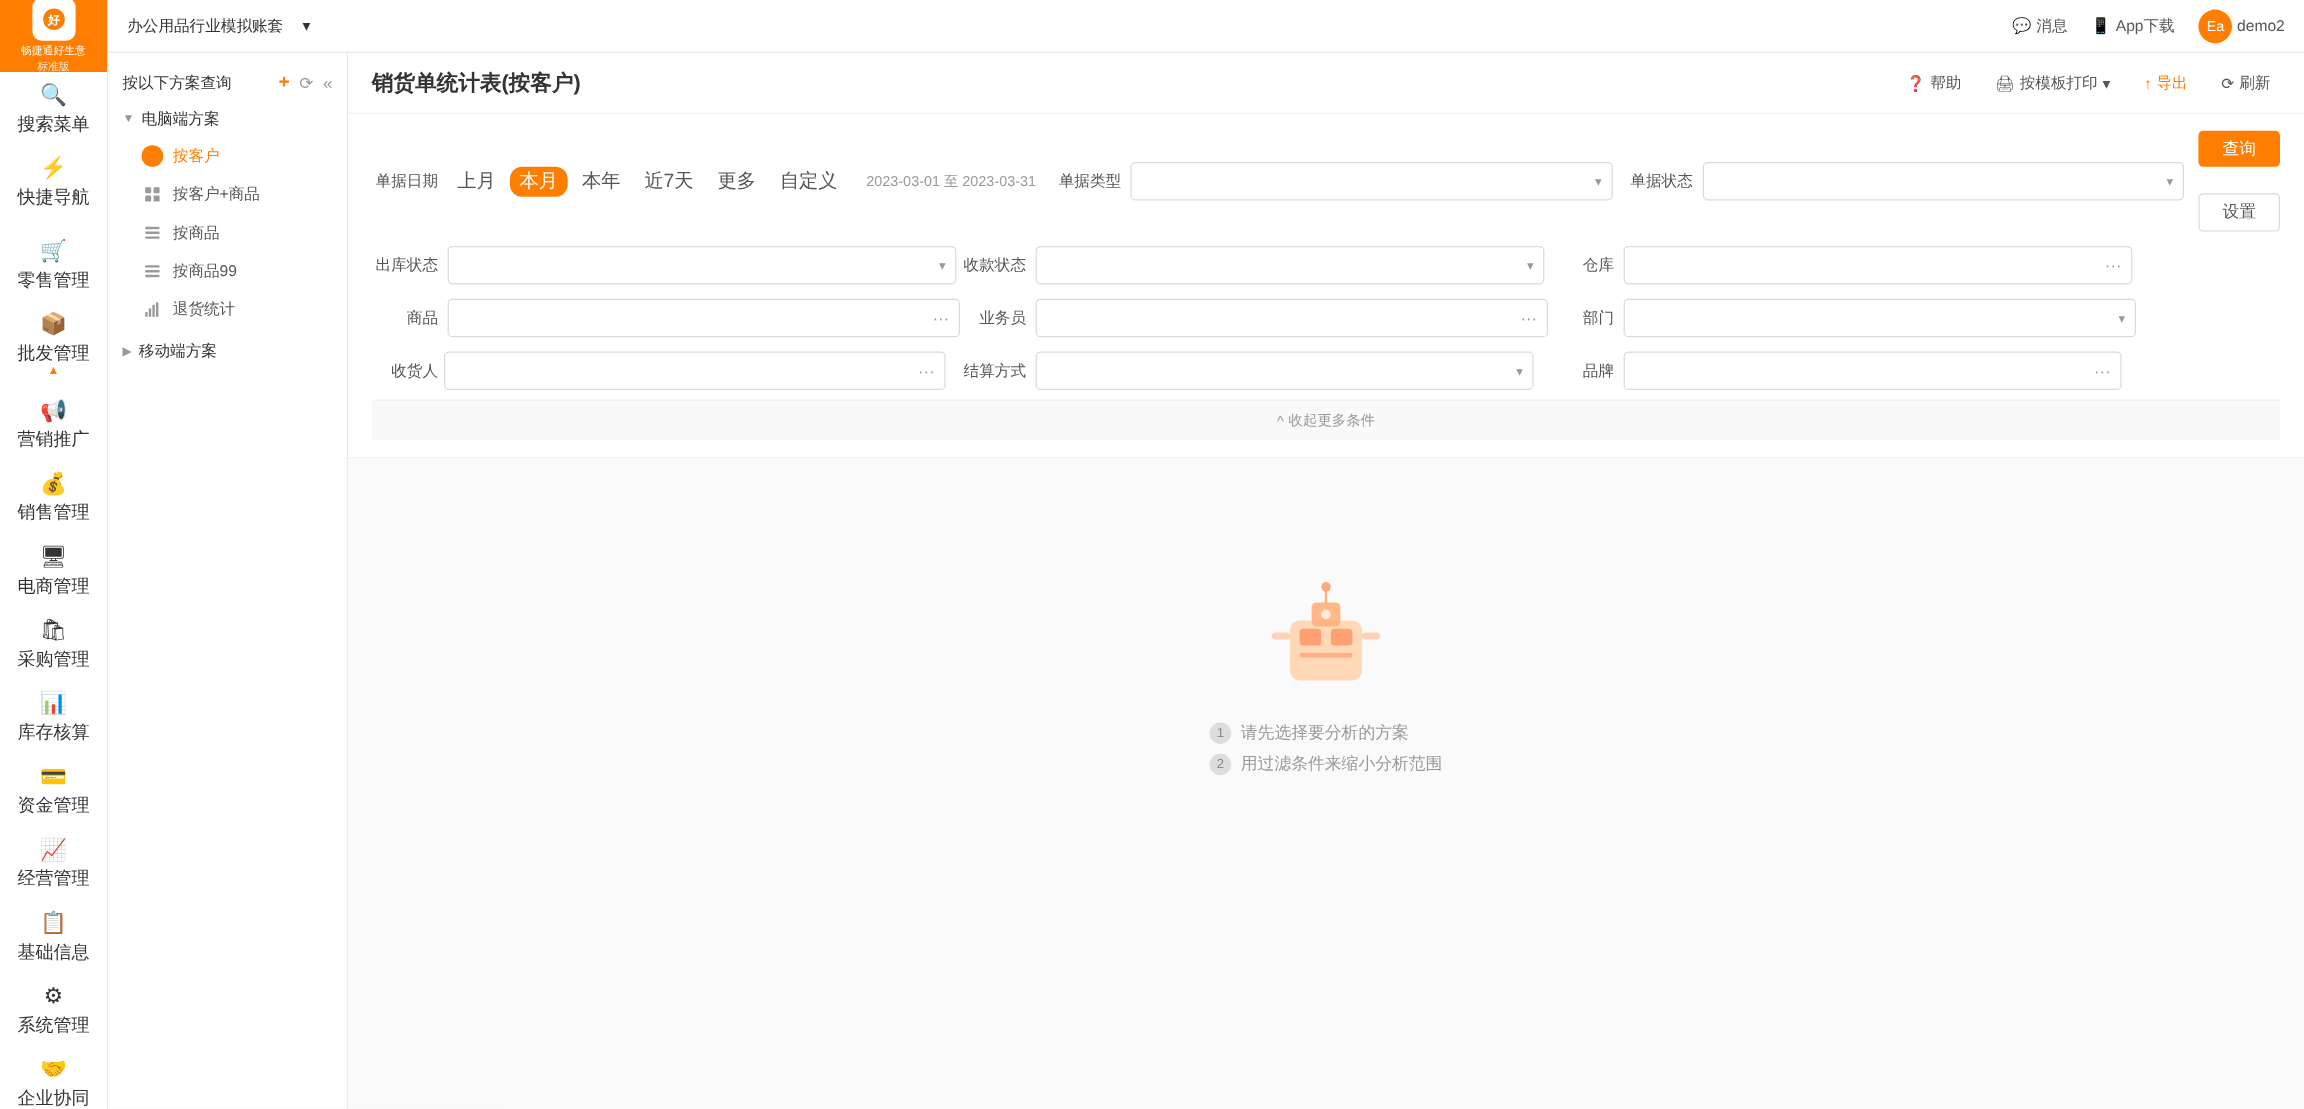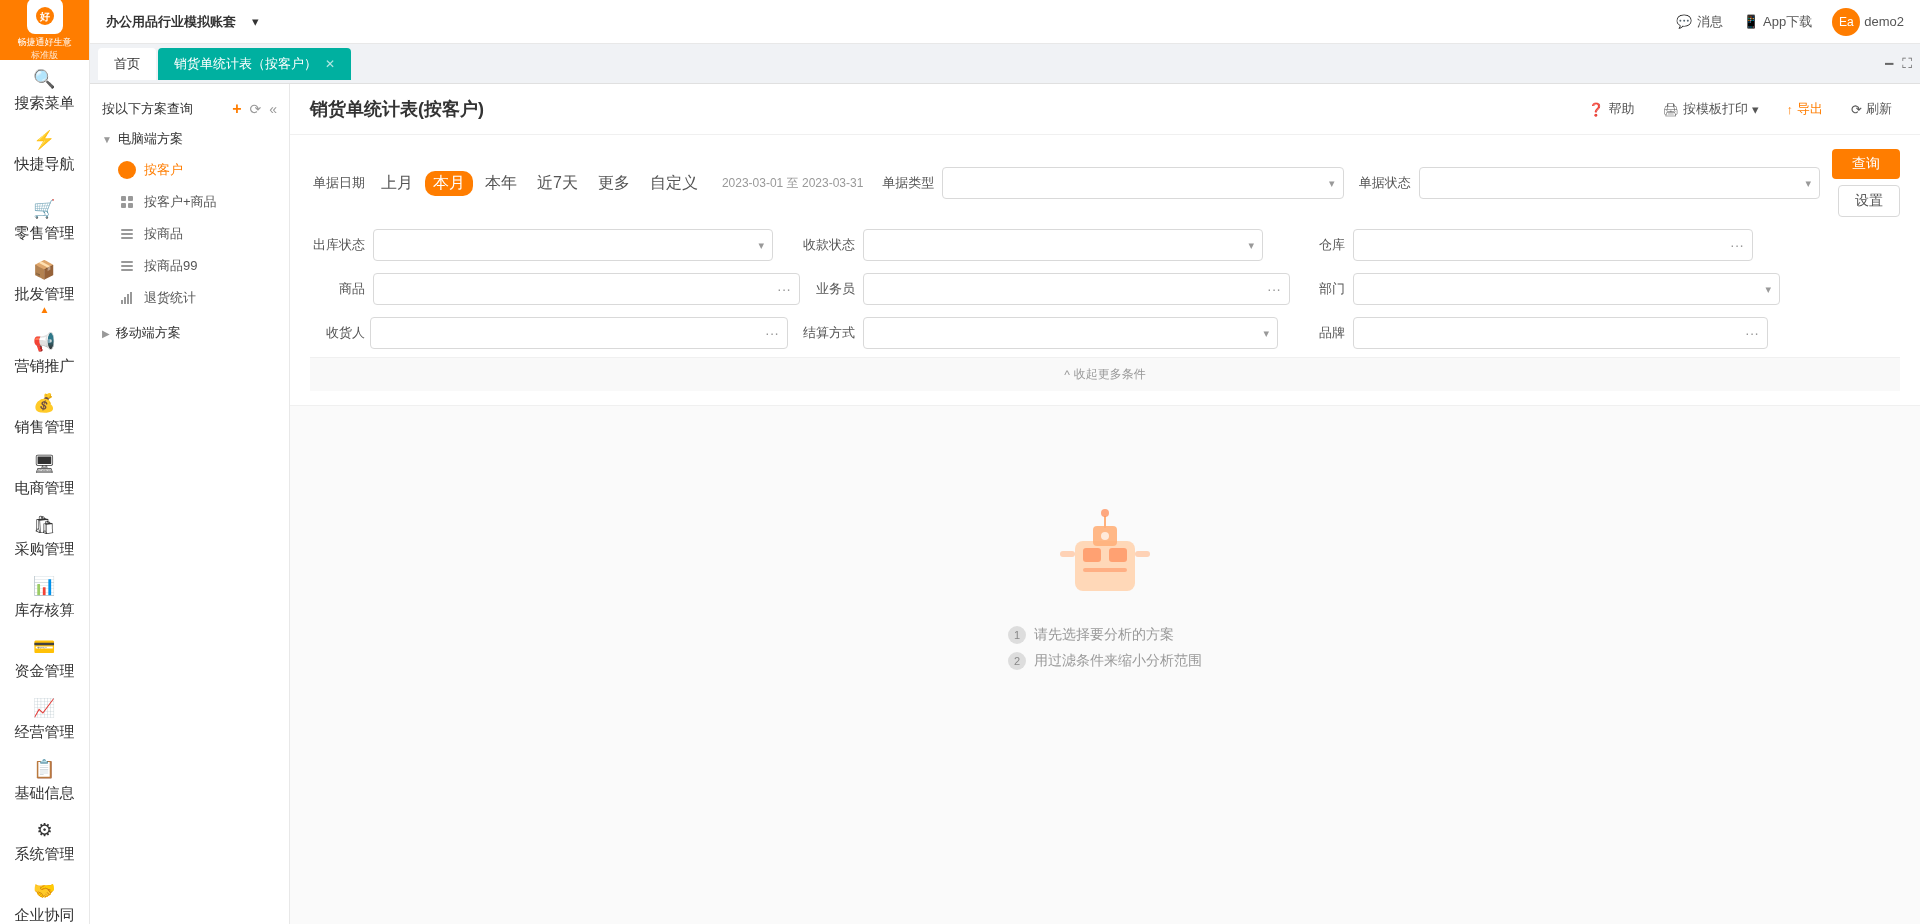--- a/index.html
+++ b/index.html
@@ -14,21 +14,21 @@
     .sidebar-item { width: 90px; padding: 10px 5px; display: flex; flex-direction: column; align-items: center; cursor: pointer; font-size: 12px; color: #333; border-bottom: none; }
     .sidebar-item-icon { font-size: 18px; margin-bottom: 4px; }
     .sidebar-item-label { font-size: 15px; text-align: center; }
     .sidebar-divider { width: 60%; height: 1px; background: #eee; margin: 4px auto; }
 
     
     .main { flex: 1; display: flex; flex-direction: column; min-width: 0; }
 
     
     .topbar { height: 44px; background: #fff; border-bottom: 1px solid #e8e8e8; display: flex; align-items: center; padding: 0 16px; gap: 16px; }
-    .topbar-title { font-size: 13px; color: #333; font-weight: bold; }
+    .topbar-title { font-size: 13px; color: #333; }
     .topbar-dropdown { display: flex; align-items: center; gap: 4px; cursor: pointer; font-size: 13px; color: #333; }
     .topbar-right { margin-left: auto; display: flex; align-items: center; gap: 20px; font-size: 13px; color: #555; }
     .topbar-right-item { display: flex; align-items: center; gap: 4px; cursor: pointer; }
     .avatar { width: 28px; height: 28px; border-radius: 50%; background: #ff7d00; display: flex; align-items: center; justify-content: center; color: #fff; font-size: 12px; }
 
     
     .tabbar { height: 40px; background: #f0f2f5; display: flex; align-items: center; padding: 0 8px; gap: 2px; border-bottom: 1px solid #e0e0e0; }
     .tab { height: 32px; padding: 0 16px; border-radius: 4px 4px 0 0; display: flex; align-items: center; gap: 8px; cursor: pointer; font-size: 13px; }
     .tab.home { background: #fff; color: #333; }
     .tab.active { background: #00b0a0; color: #fff; }
@@ -178,33 +178,20 @@
         <span>📱</span>
         <span>App下载</span>
       </div>
       <div class="topbar-right-item">
         <div class="avatar">Ea</div>
         <span>demo2</span>
       </div>
     </div>
   </div>
 
-  <div class="tabbar">
-    <div class="tab home">
-      <span>首页</span>
-    </div>
-    <div class="tab active">
-      <span>销货单统计表（按客户）</span>
-      <span class="tab-close">✕</span>
-    </div>
-    <div class="tab-expand">
-      <span style="cursor:pointer;">🗕</span>
-      <span style="cursor:pointer;">⛶</span>
-    </div>
-  </div>
 
   <div class="content">
 
     <div class="left-panel">
       <div class="left-panel-header">
         <span>按以下方案查询</span>
         <div class="left-panel-tools">
           <span class="left-panel-tool" style="color:#ff7d00;font-size:16px;font-weight:bold;">+</span>
           <span class="left-panel-tool">⟳</span>
           <span class="left-panel-tool">«</span>
@@ -320,27 +307,27 @@
             </div>
           </div>
           <div style="display:flex;align-items:center;gap:8px;flex:1;">
             <span class="filter-label">单据状态</span>
             <div class="filter-select">
               <span></span>
               <span class="filter-select-arrow">▾</span>
             </div>
           </div>
 
-          <div style="display:flex;flex-direction:column;gap:6px;flex-shrink:0;align-items:flex-end;">
+          <div style="display:flex;flex-direction:column;gap:22px;flex-shrink:0;">
             <button class="btn-query">查询</button>
             <button class="btn-setting">设置</button>
           </div>
         </div>
 
-        <div style="display:flex;align-items:center;gap:27px;margin-bottom:12px;">
+        <div style="display:flex;align-items:center;gap:3px;margin-bottom:12px;">
           <div style="display:flex;align-items:center;gap:8px;flex:1;">
             <span class="filter-label">出库状态</span>
             <div class="filter-select">
               <span></span>
               <span class="filter-select-arrow">▾</span>
             </div>
           </div>
           <div style="display:flex;align-items:center;gap:8px;flex:1;">
             <span class="filter-label">收款状态</span>
             <div class="filter-select">

